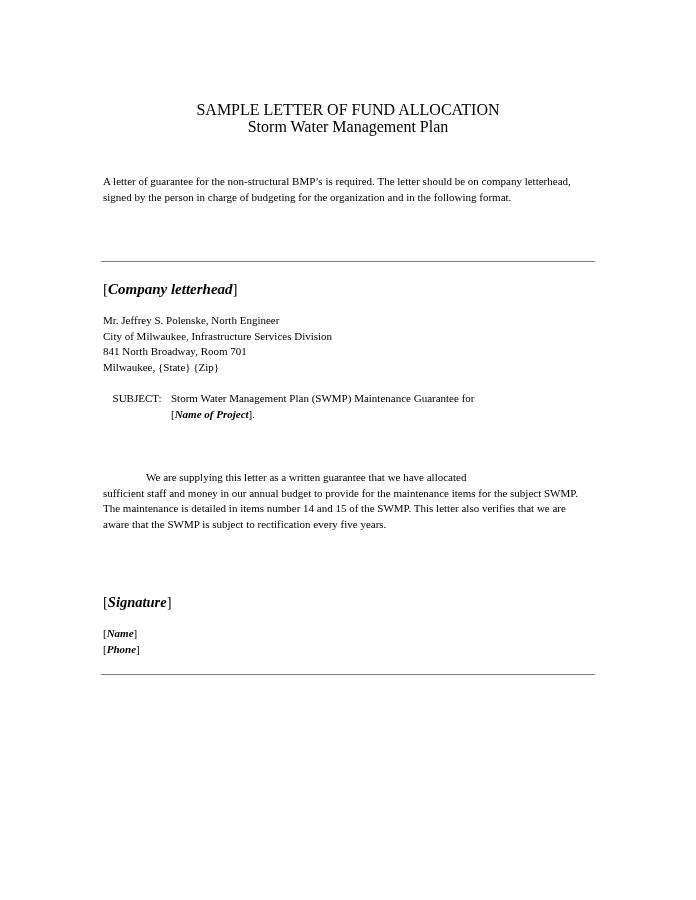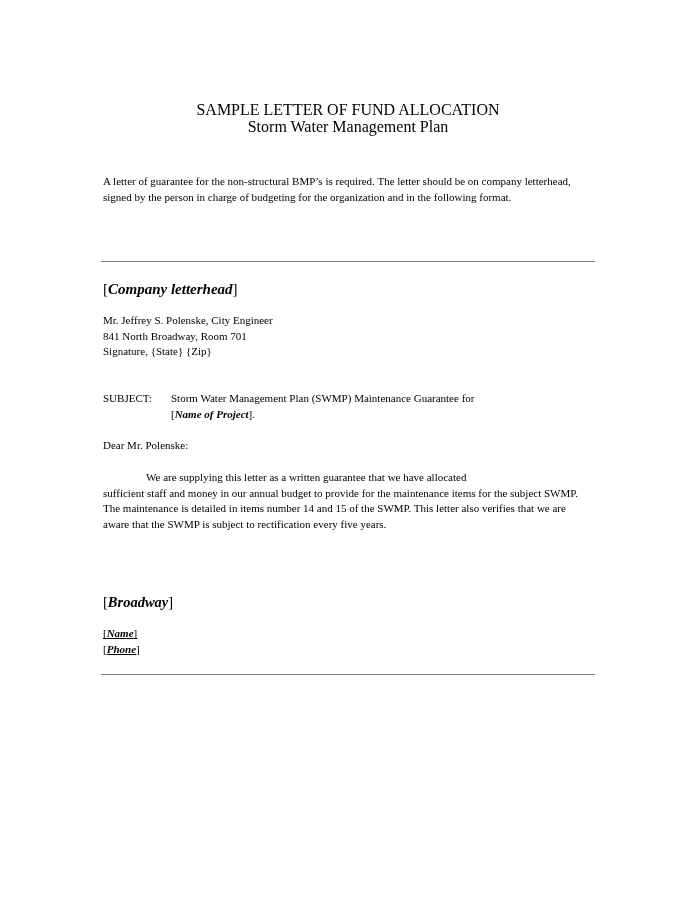--- a/index.html
+++ b/index.html
@@ -12,73 +12,73 @@
     .block { position: absolute; left: 103px; width: 500px; font-size: 11px; line-height: 15.6px; }
     .intro { top: 174px; width: 490px; }
     .rule { position: absolute; left: 101px; width: 494px; height: 0; border-top: 1.3px solid #7a7a7a; }
     .rule-top { top: 261px; }
     .rule-bottom { top: 674px; }
     .letterhead { top: 282px; font-size: 15px; }
     .bi { font-weight: bold; font-style: italic; }
     .address { top: 313px; }
     .address div { height: 15.6px; }
     .subject { top: 391px; }
-    .subject .row { display: flex; }
+    .subject .row { display: flex; text-align: center; }
     .subject .label { width: 68px; }
     .subject .indent { padding-left: 68px; }
     .salutation { top: 438px; }
     .body { top: 470px; width: 490px; }
     .body .firstline { text-indent: 43px; }
     .closing { top: 564px; }
     .signature { top: 595px; font-size: 14.5px; }
     .sig-lines { top: 626px; }
-    .sig-lines div { height: 15.6px; text-decoration: underline; }
+    .sig-lines div { height: 15.6px; }
   </style>
 </head>
 <body>
 
 <div class="page">
 
   <div class="title t1">SAMPLE LETTER OF FUND ALLOCATION</div>
   <div class="title t2">Storm Water Management Plan</div>
 
   <div class="block intro">A letter of guarantee for the non-structural BMP’s is required.  The letter should be on company letterhead, signed by the person in charge of budgeting for the organization and in the following format.</div>
 
   <div class="rule rule-top"></div>
 
   <div class="block letterhead">
     <span>[</span><span class="bi">Company letterhead</span><span>]</span>
   </div>
 
   <div class="block address">
-    <div>Mr. Jeffrey S. Polenske, City Engineer</div>
+    <div>Mr. Jeffrey S. Polenske, North Engineer</div>
+    <div>City of Milwaukee, Infrastructure Services Division</div>
     <div>841 North Broadway, Room 701</div>
-    <div>Signature, {State} {Zip}</div>
+    <div>Milwaukee, {State} {Zip}</div>
   </div>
 
   <div class="block subject">
     <div class="row">
       <span class="label">SUBJECT:</span>
       <span>Storm Water Management Plan (SWMP) Maintenance Guarantee for</span>
     </div>
     <div class="indent">
       <span>[</span><span class="bi">Name of Project</span><span>].</span>
     </div>
   </div>
 
-  <div class="block salutation">Dear Mr. Polenske:</div>
 
   <div class="block body">
     <div class="firstline">We are supplying this letter as a written guarantee that we have allocated</div>
     <div>sufficient staff and money in our annual budget to provide for the maintenance items for the subject SWMP.  The maintenance is detailed in items number 14 and 15 of the SWMP. This letter also verifies that we are aware that the SWMP is subject to rectification every five years.</div>
   </div>
 
 
   <div class="block signature">
-    <span>[</span><span class="bi">Broadway</span><span>]</span>
+    <span>[</span><span class="bi">Signature</span><span>]</span>
   </div>
 
   <div class="block sig-lines">
     <div>
       <span>[</span><span class="bi">Name</span><span>]</span>
     </div>
     <div>
       <span>[</span><span class="bi">Phone</span><span>]</span>
     </div>
   </div>

